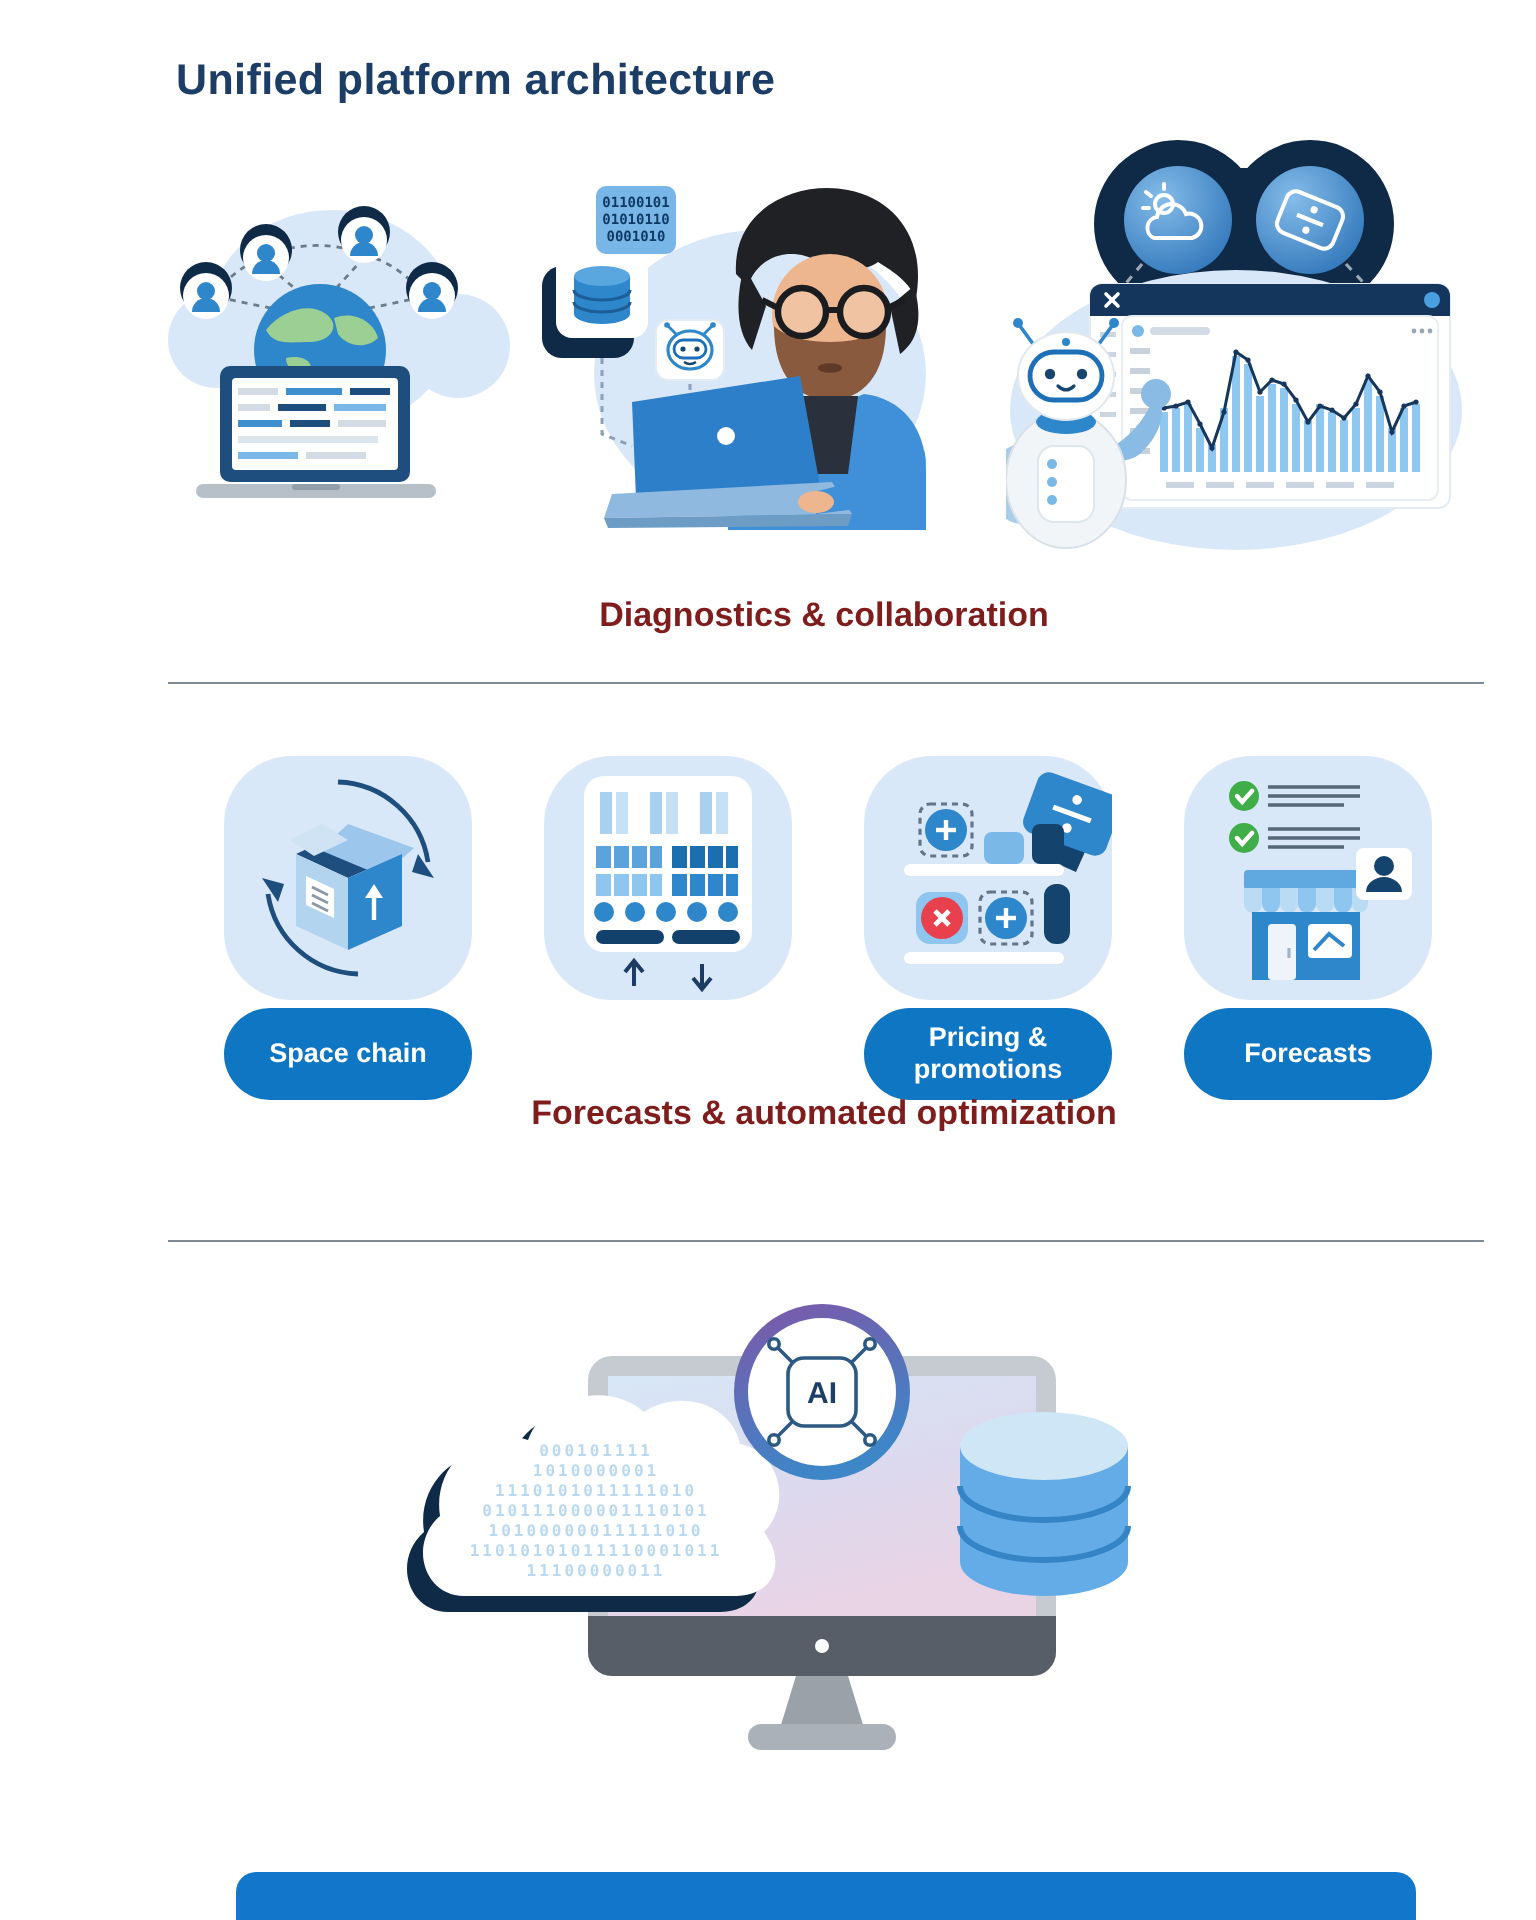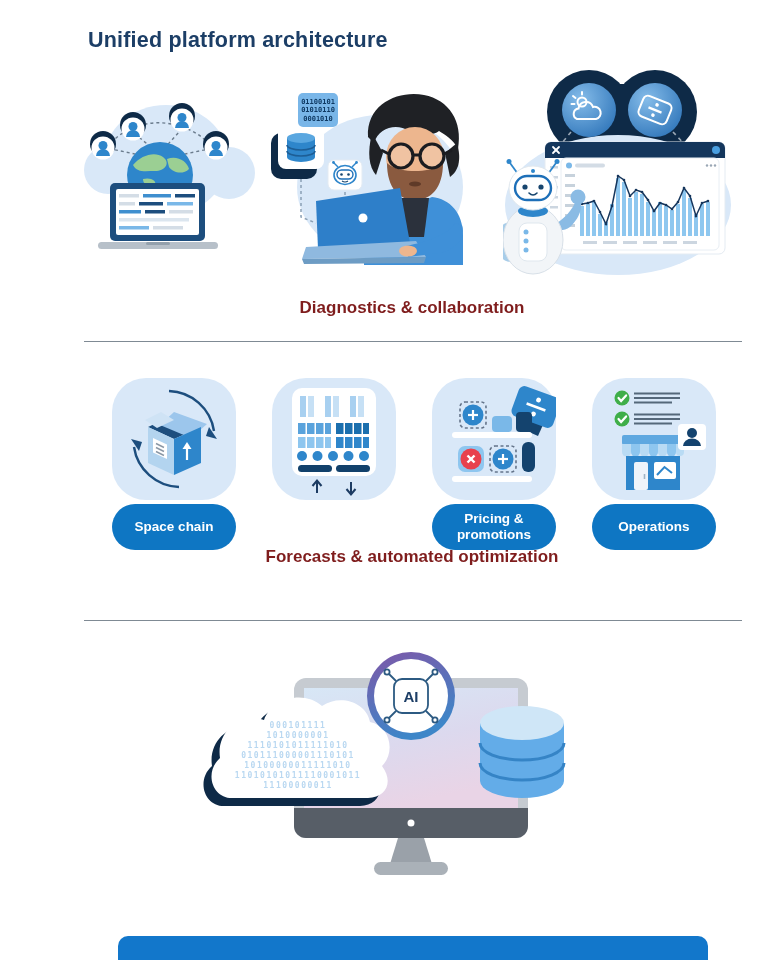--- a/index.html
+++ b/index.html
@@ -467,21 +467,21 @@
         <line x1="52.5" y1="96" x2="52.5" y2="101" stroke="#9fb4c6" stroke-width="1.6"></line>
         <rect x="62" y="84" width="22" height="17" rx="2" fill="#ffffff"></rect>
         <polyline points="65,97 72.5,89 80,95" stroke="#2e86cb" stroke-width="2" fill="none"></polyline>
       </g>
       <g>
         <rect x="86" y="46" width="28" height="26" rx="4" fill="#ffffff"></rect>
         <circle cx="100" cy="55" r="5" fill="#14436e"></circle>
         <path d="M91,68 a9,7.5 0 0 1 18,0 z" fill="#14436e"></path>
       </g>
     </svg>
-    <div class="pill">Operations</div>
+    <div class="pill">Forecasts</div>
   </div>
 
   <div class="caption" style="top:547px">Forecasts &amp; automated optimization</div>
 
   <div class="divider" style="top:620px"></div>
 
   <svg class="illo" style="left:170px;top:648px" width="400" height="245" viewBox="0 0 400 245">
     <defs>
       <linearGradient id="screenGrad" x1="0" y1="0" x2="0.4" y2="1">
         <stop offset="0%" stop-color="#d7e7f6"></stop>

